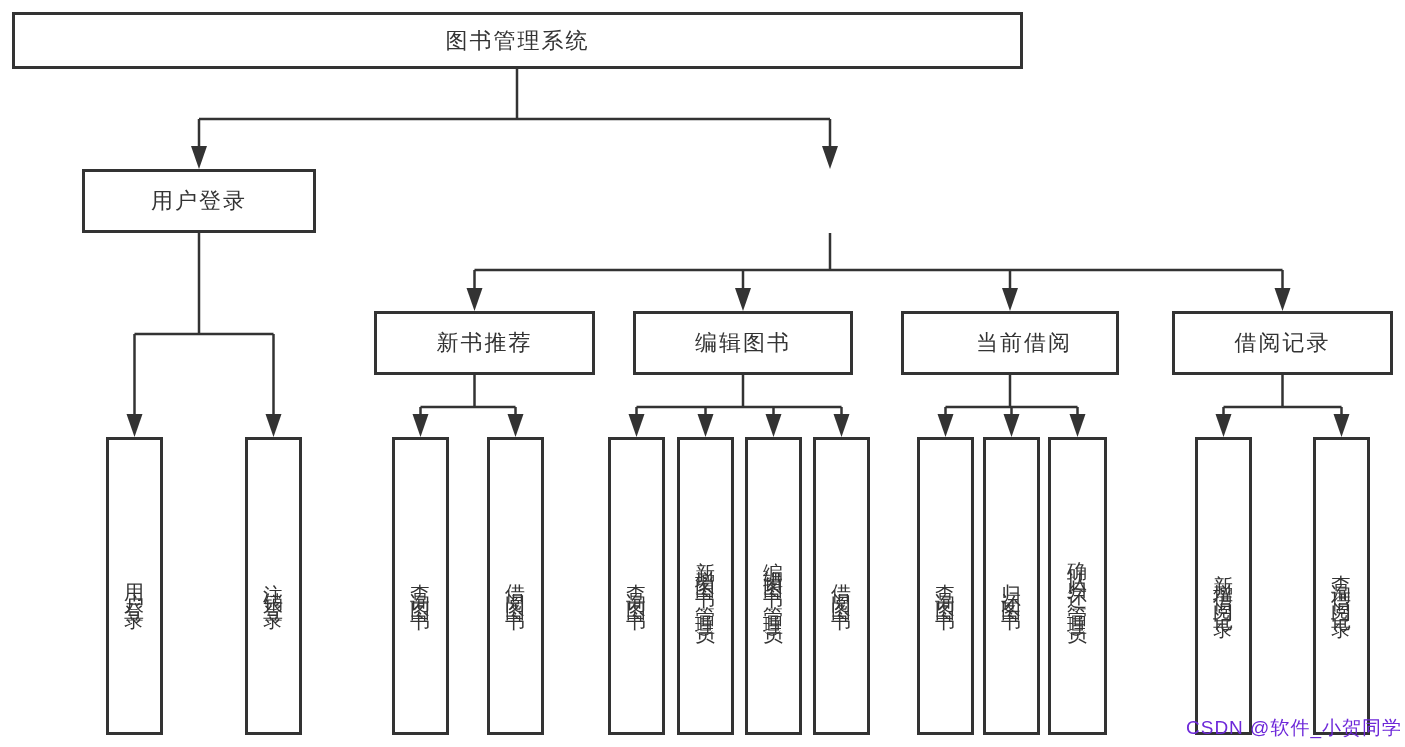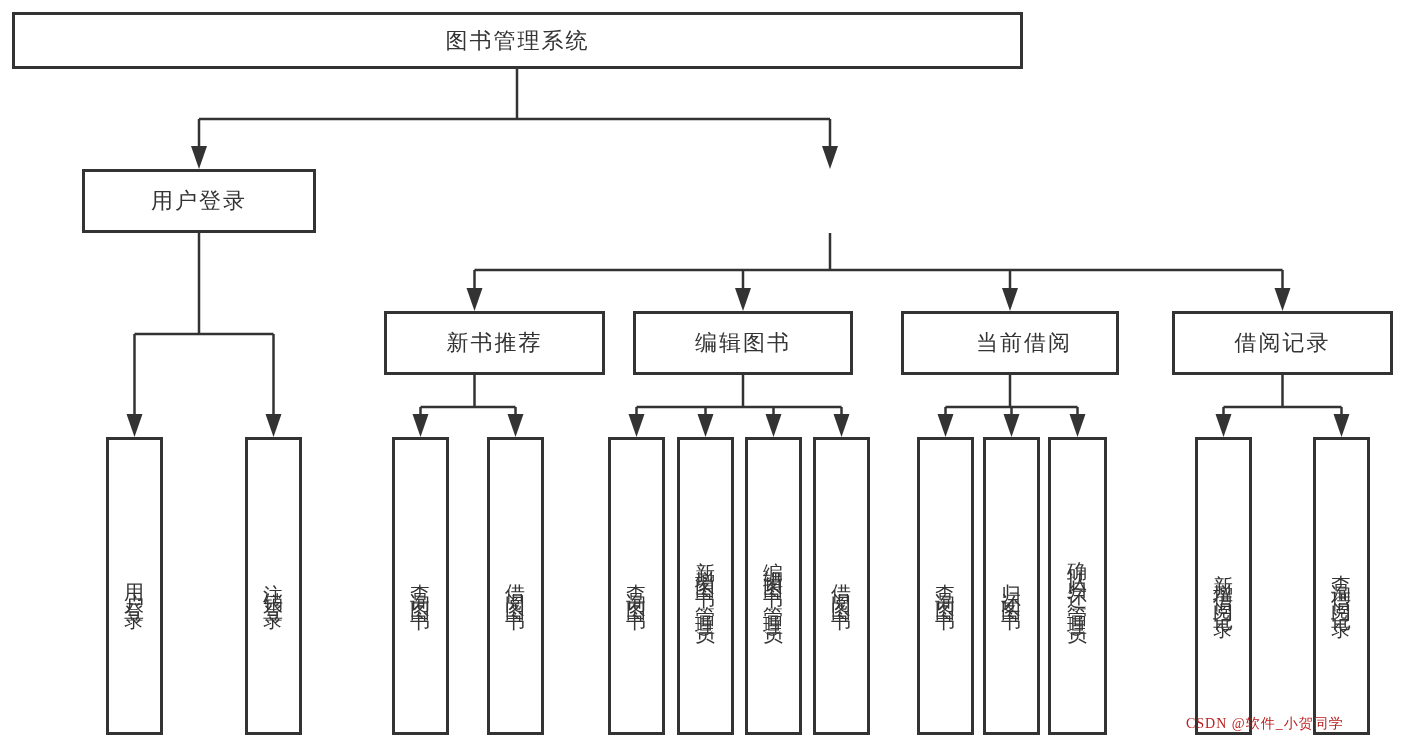--- a/index.html
+++ b/index.html
@@ -1,20 +1,20 @@
 <!DOCTYPE html>
 <html><head>
 <meta charset="utf-8">
 <style>
   html,body{margin:0;padding:0;background:#ffffff;}
   #stage{
     position:relative;
     width:1405px;height:747px;
     background:#ffffff;
-    font-family:Liberation Serif, serif;
+    font-family:Liberation Sans, sans-serif;
     overflow:hidden;
   }
   #wires{position:absolute;left:0;top:0;width:1405px;height:747px;}
   .node{
     position:absolute;
     box-sizing:border-box;
     border:3px solid #333333;
     background:#ffffff;
     color:#333333;
     display:flex;
@@ -38,23 +38,23 @@
     text-orientation:mixed;
     font-size:20px;
     letter-spacing:9px;
     line-height:1;
     white-space:nowrap;
   }
   .watermark{
     position:absolute;
     left:1186px;
     top:715px;
-    font-size:14px;
+    font-size:19px;
     letter-spacing:1px;
-    color:#b91c1c;
+    color:#6d28d9;
     white-space:nowrap;
     z-index:5;
   }
 </style>
 </head>
 <body>
 
 <div id="stage">
 
   <svg id="wires" viewBox="0 0 1405 747" xmlns="http://www.w3.org/2000/svg">
@@ -127,21 +127,21 @@
   </svg>
 
   <div class="node" style="left:12px;top:12px;width:1011px;height:57px;">
     <span class="h-label">图书管理系统</span>
   </div>
 
   <div class="node" style="left:82px;top:169px;width:234px;height:64px;">
     <span class="h-label">用户登录</span>
   </div>
 
-  <div class="node" style="left:384px;top:311px;width:221px;height:64px;">
+  <div class="node" style="left:374px;top:311px;width:221px;height:64px;">
     <span class="h-label">新书推荐</span>
   </div>
   <div class="node" style="left:633px;top:311px;width:220px;height:64px;">
     <span class="h-label">编辑图书</span>
   </div>
   <div class="node" style="left:901px;top:311px;width:218px;height:64px;padding-left:28px;">
     <span class="h-label">当前借阅</span>
   </div>
   <div class="node" style="left:1172px;top:311px;width:221px;height:64px;">
     <span class="h-label">借阅记录</span>

